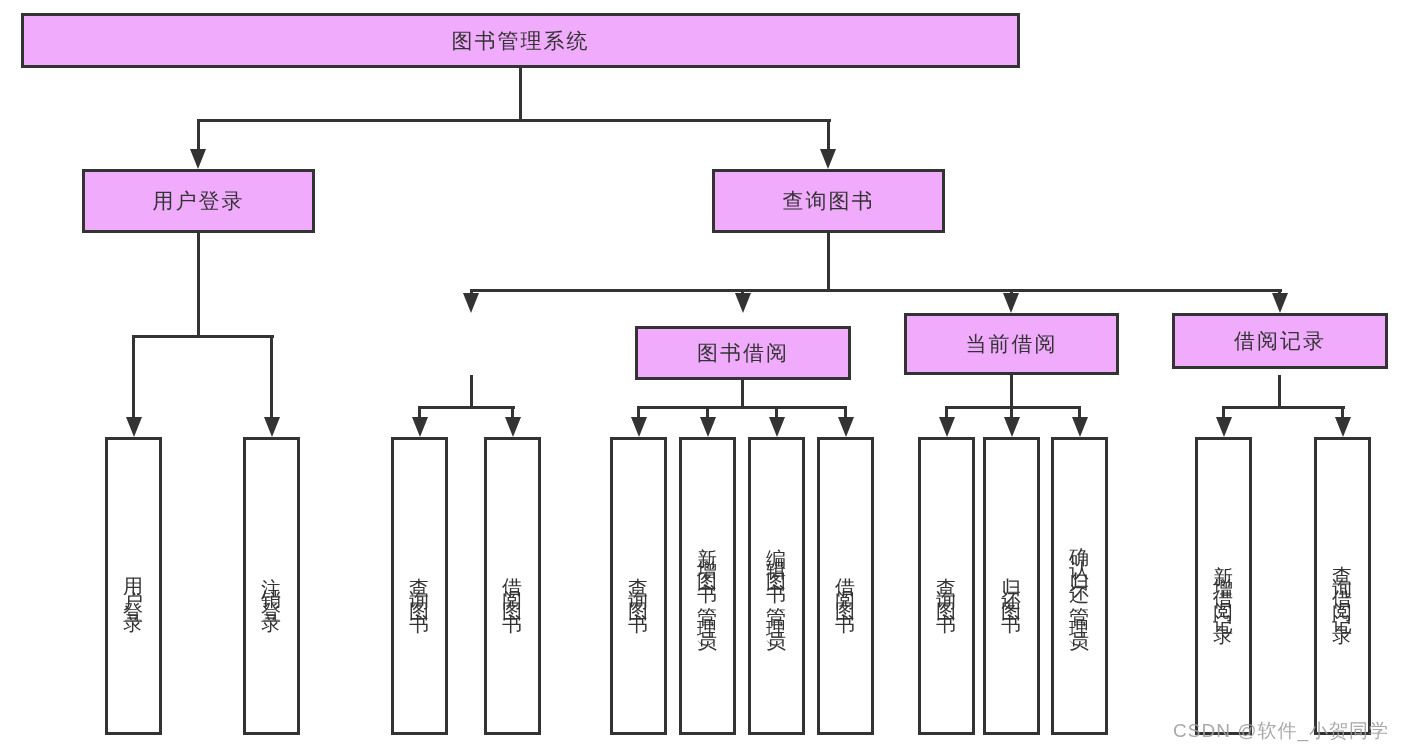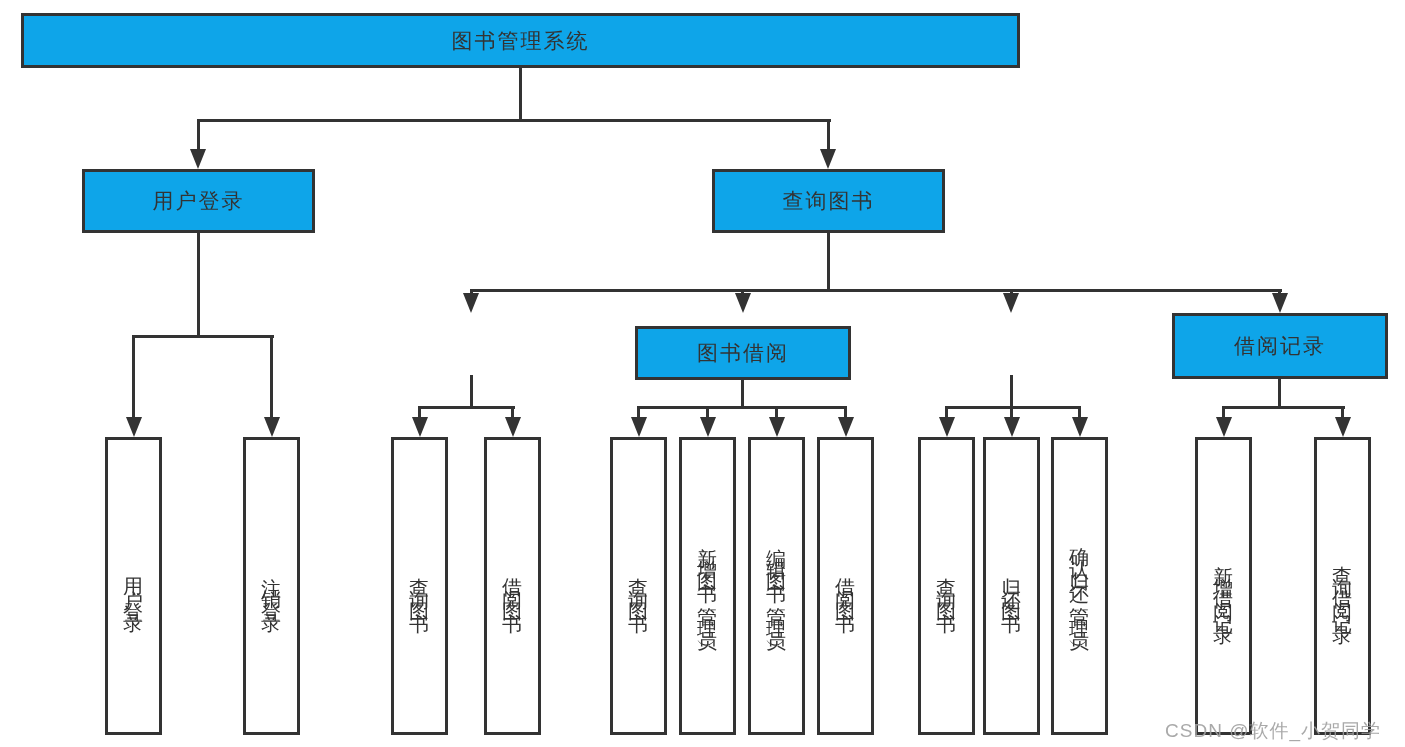--- a/index.html
+++ b/index.html
@@ -8,21 +8,21 @@
     width: 1405px;
     height: 747px;
     background: #ffffff;
     font-family: "Liberation Sans", "DejaVu Sans", sans-serif;
     overflow: hidden;
     color: #333333;
   }
   .node {
     position: absolute;
     box-sizing: border-box;
-    background: #0ea5e9;
+    background: #f0abfc;
     border: 3px solid #333333;
     display: flex;
     align-items: center;
     justify-content: center;
     font-size: 21px;
     letter-spacing: 2px;
     color: #333333;
     z-index: 2;
   }
   .vnode {
@@ -51,21 +51,21 @@
     position: absolute;
     width: 0;
     height: 0;
     border-left: 8px solid transparent;
     border-right: 8px solid transparent;
     border-top: 20px solid #333333;
     z-index: 1;
   }
   .watermark {
     position: absolute;
-    right: 24px;
+    right: 16px;
     bottom: 3px;
     font-size: 19px;
     letter-spacing: 1px;
     color: rgba(160,160,160,0.9);
     z-index: 3;
     white-space: nowrap;
   }
 </style>
 </head>
 <body>
@@ -138,21 +138,24 @@
   <div class="node" style="left:82px;top:169px;width:233px;height:64px">
     <span>用户登录</span>
   </div>
   <div class="node" style="left:712px;top:169px;width:233px;height:64px">
     <span>查询图书</span>
   </div>
 
   <div class="node" style="left:635px;top:326px;width:216px;height:54px">
     <span>图书借阅</span>
   </div>
-  <div class="node" style="left:1172px;top:313px;width:216px;height:66px">
+  <div class="node" style="left:904px;top:313px;width:215px;height:62px">
+    <span>当前借阅</span>
+  </div>
+  <div class="node" style="left:1172px;top:313px;width:216px;height:56px">
     <span>借阅记录</span>
   </div>
 
   <div class="vnode" style="left:105px;top:437px;width:57px;height:298px">
     <span>用户登录</span>
   </div>
   <div class="vnode" style="left:243px;top:437px;width:57px;height:298px">
     <span>注销登录</span>
   </div>
 

